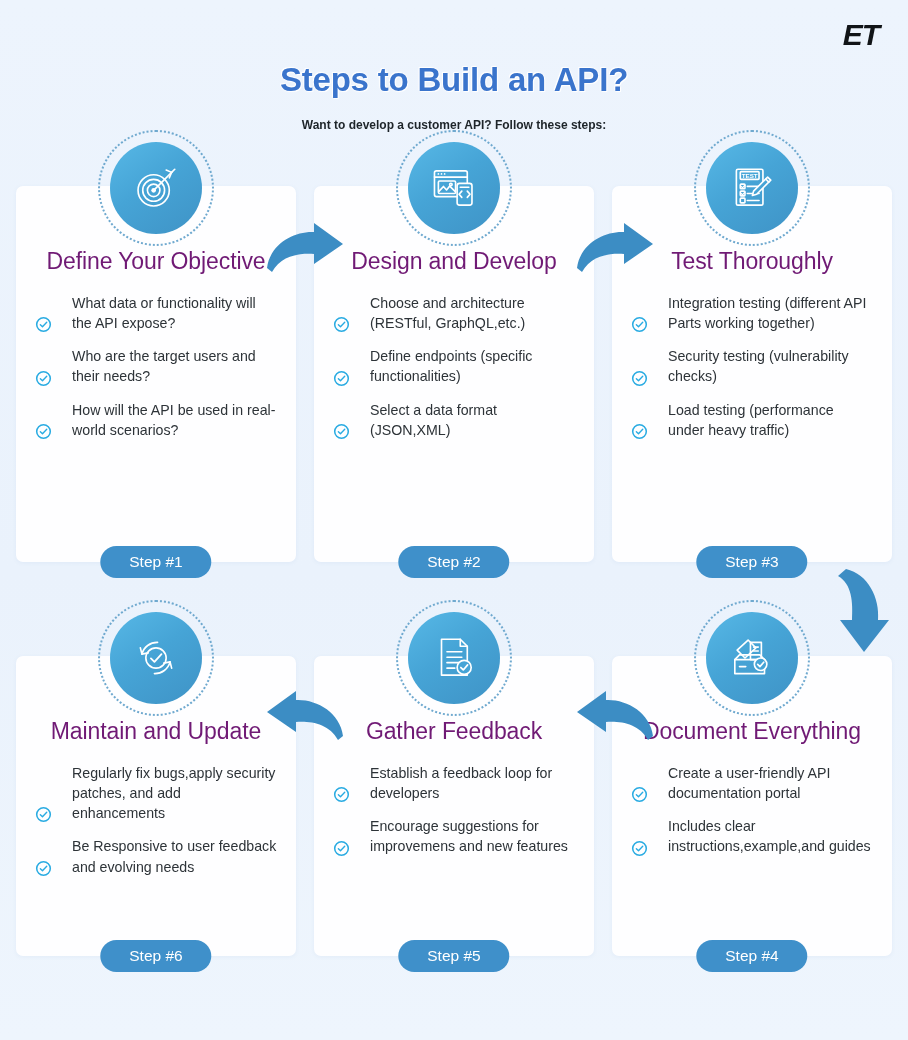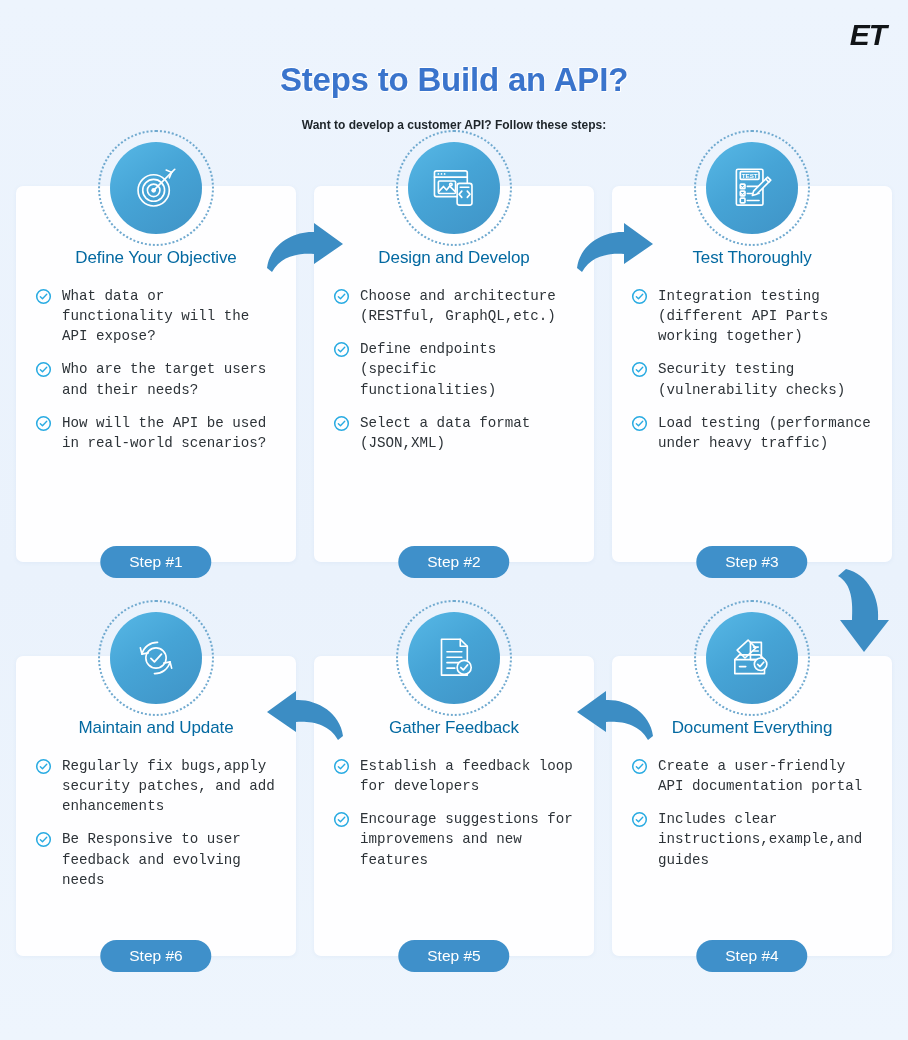--- a/index.html
+++ b/index.html
@@ -23,21 +23,21 @@
     width: 908px;
     height: 1040px;
     background: linear-gradient(180deg, #edf4fd 0%, #eaf2fc 55%, #eef5fd 100%);
     overflow: hidden;
   }
 
   
   .logo {
     position: absolute;
     top: 20px;
-    right: 22px;
+    right: 29px;
     font-family: "Liberation Sans", sans-serif;
     font-weight: bold;
     font-style: italic;
     font-size: 30px;
     letter-spacing: -1px;
     color: #111417;
     line-height: 1;
   }
 
   
@@ -105,35 +105,34 @@
     background: linear-gradient(145deg, #57b8e6 0%, #46a4d6 45%, #3f93c6 100%);
     display: flex;
     align-items: center;
     justify-content: center;
   }
   .medallion-inner svg { width: 50px; height: 50px; display: block; }
 
   
   .card-title {
     text-align: center;
-    font-size: 17px;
-    color: #0369a1;
+    font-size: 23px;
+    color: #701a75;
     font-weight: 400;
     margin-bottom: 18px;
     letter-spacing: -0.1px;
   }
 
   
   .bullets { list-style: none; }
   .bullet {
     display: flex;
-    align-items: flex-start;
-    gap: 10px;
+    align-items: flex-end;
+    gap: 20px;
     margin-bottom: 13px;
-    font-family: Liberation Mono, monospace;
   }
   .bullet-icon {
     flex: 0 0 auto;
     width: 17px;
     height: 17px;
     margin-top: 2px;
   }
   .bullet-icon svg { width: 17px; height: 17px; display: block; }
   .bullet-text {
     font-size: 14.2px;

